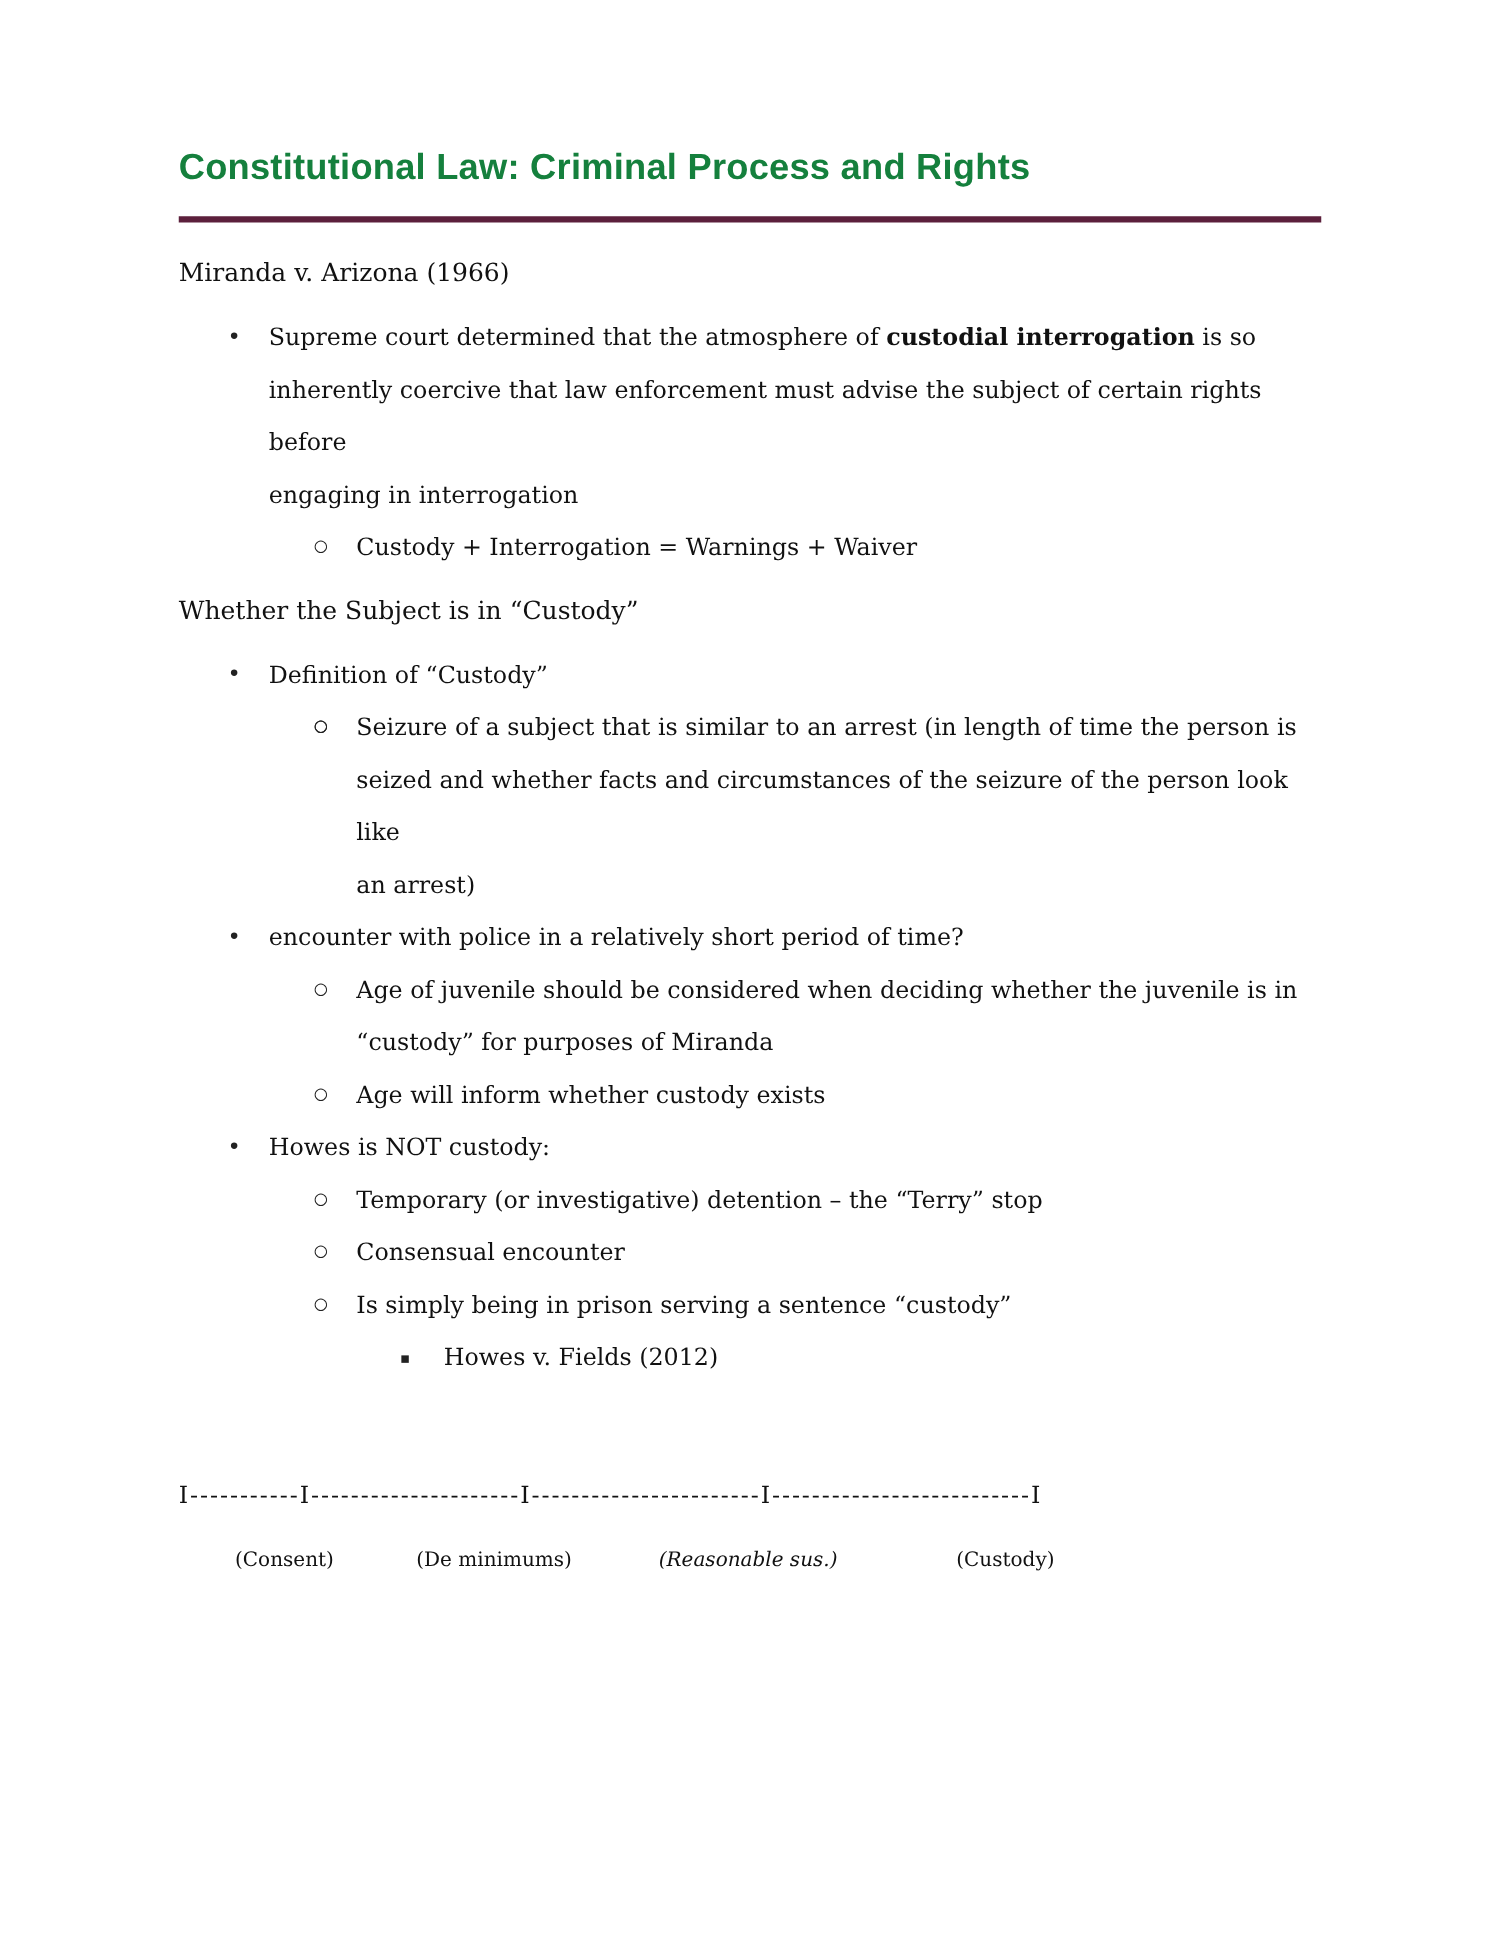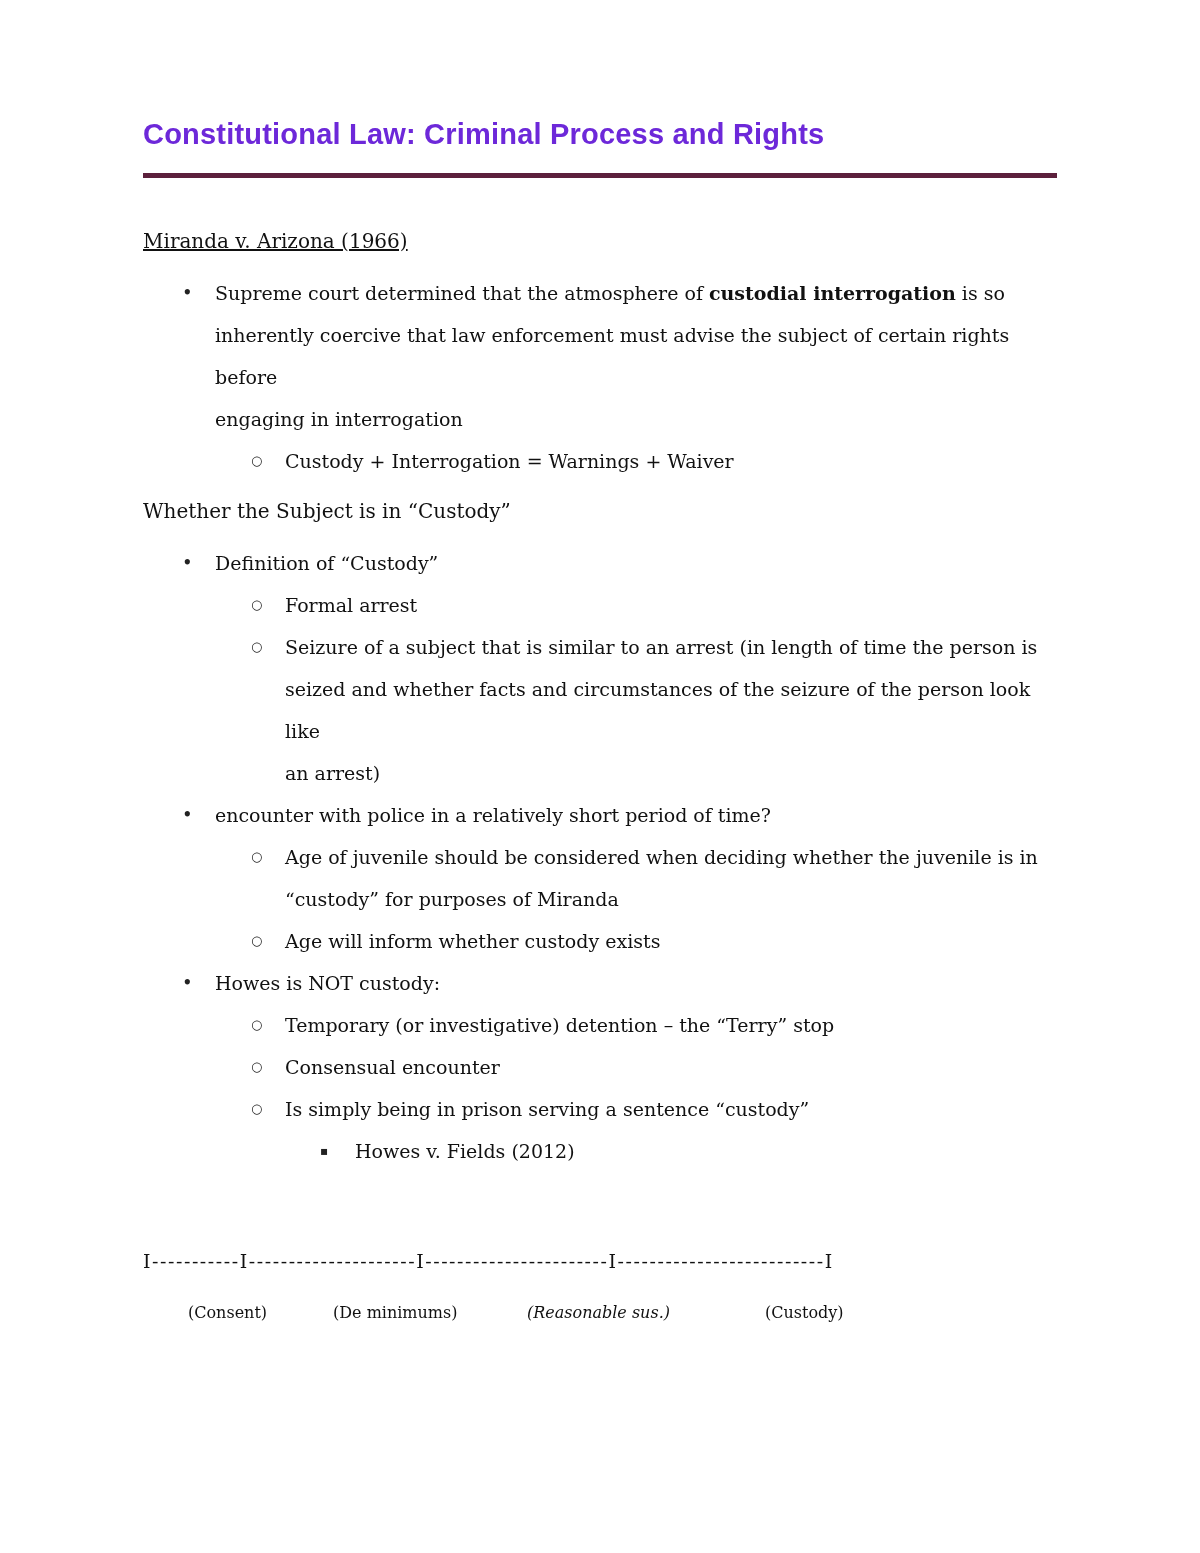--- a/index.html
+++ b/index.html
@@ -18,33 +18,33 @@
   #doc {
     width: 914px;
     margin-left: 143px;
     padding-top: 114px;
   }
   .title {
     font-family: "Liberation Sans", sans-serif;
     font-weight: 600;
     font-size: 29px;
     line-height: 40px;
-    color: #6d28d9;
+    color: #15803d;
     letter-spacing: 0.2px;
   }
   .rule {
     margin-top: 19px;
     height: 5px;
     width: 914px;
   }
   .section-heading {
     font-size: 20px;
     line-height: 30px;
   }
-  .h-first { margin-top: 48px; text-decoration: underline; }
+  .h-first { margin-top: 25px; }
   .h-mid   { margin-top: 14px; margin-bottom: 12px; }
   .list    { margin-top: 16px; }
   .li {
     position: relative;
     font-size: 19px;
     line-height: 42px;
   }
   .li .marker {
     position: absolute;
     top: 0;
@@ -110,21 +110,20 @@
 
   <div class="section-heading h-mid">Whether the Subject is in “Custody”</div>
 
   <div class="list">
     <div class="li l1">
       <span class="marker">•</span>
       <div class="li-text">Definition of “Custody”</div>
     </div>
     <div class="li l2">
       <span class="marker">○</span>
-      <div class="li-text">Formal arrest</div>
     </div>
     <div class="li l2">
       <span class="marker">○</span>
       <div class="li-text">
         <div>Seizure of a subject that is similar to an arrest (in length of time the person is</div>
         <div>seized and whether facts and circumstances of the seizure of the person look like</div>
         <div>an arrest)</div>
       </div>
     </div>
     <div class="li l1">

